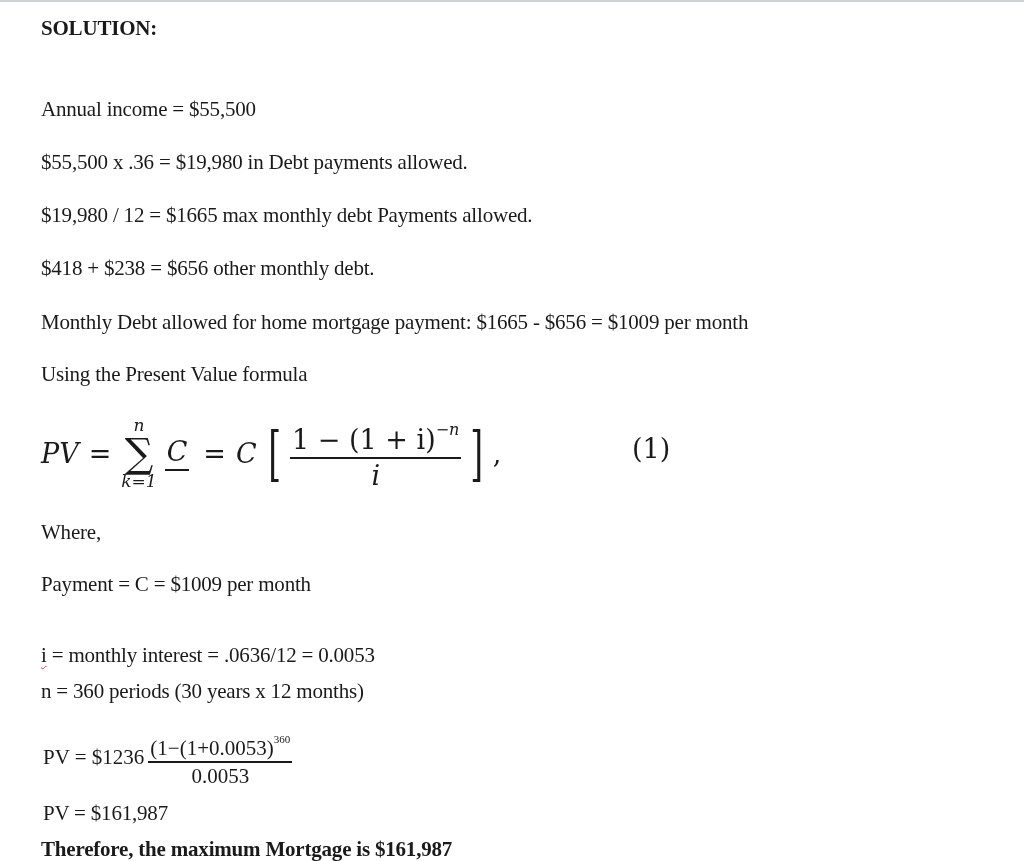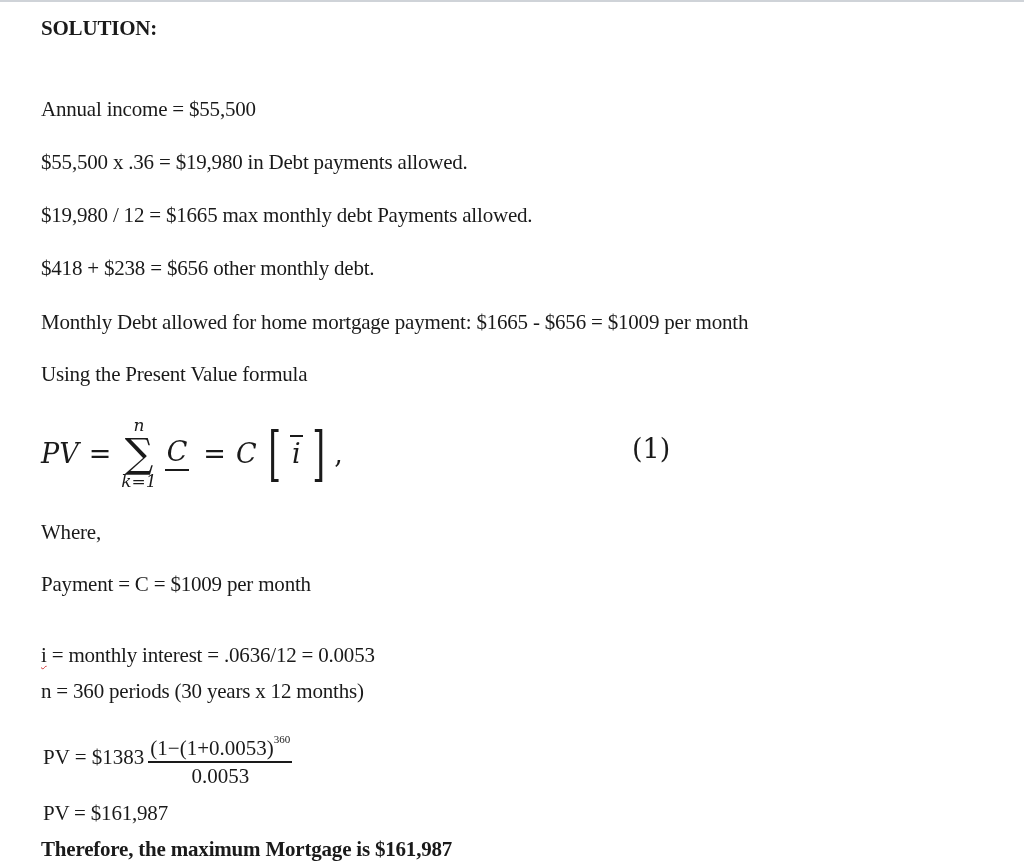--- a/index.html
+++ b/index.html
@@ -126,37 +126,40 @@
     <span class="lim it">k=1</span>
   </span>
   <span class="frac">
     <span class="num it">C</span>
     <span class="bar"></span>
   </span>
   <span class="op">=</span>
   <span class="it" style="margin-right:6px;">C</span>
   <span class="bracket">[</span>
   <span class="frac">
+    <span class="num">
+      <span>1 − (1 + i)</span><sup class="small it">−n</sup>
+    </span>
     <span class="bar"></span>
     <span class="den it">i</span>
   </span>
   <span class="bracket">]</span>
   <span style="margin-left:4px;">,</span>
 </div>
 <div class="eqnum" style="top:433px;">(1)</div>
 
 <div class="line" style="top:520px;">Where,</div>
 <div class="line" style="top:572px;">Payment = C = $1009 per month</div>
 <div class="line" style="top:643px;text-align:center;">
   <span class="squiggle">i</span><span> = monthly interest = .0636/12 = 0.0053</span>
 </div>
 <div class="line" style="top:679px;text-align:center;">n = 360 periods (30 years x 12 months)</div>
 
 <div class="eq2">
-  <span>PV = $1383</span>
+  <span>PV = $1236</span>
   <span class="frac">
     <span class="num">
       <span>(1−(1+0.0053)</span><sup class="tiny">360</sup>
     </span>
     <span class="bar"></span>
     <span class="den">0.0053</span>
   </span>
 </div>
 
 <div class="line" style="left:43px; top:801px;">PV = $161,987</div>

